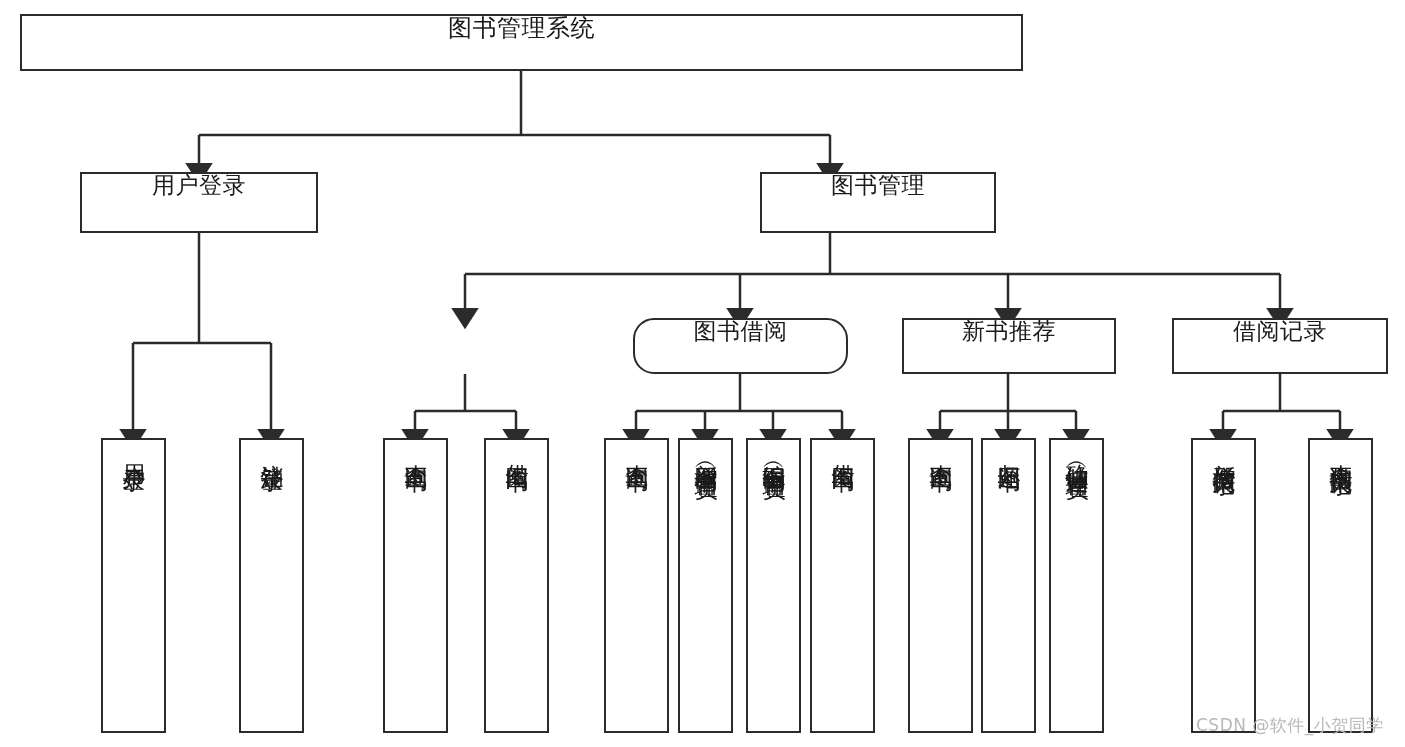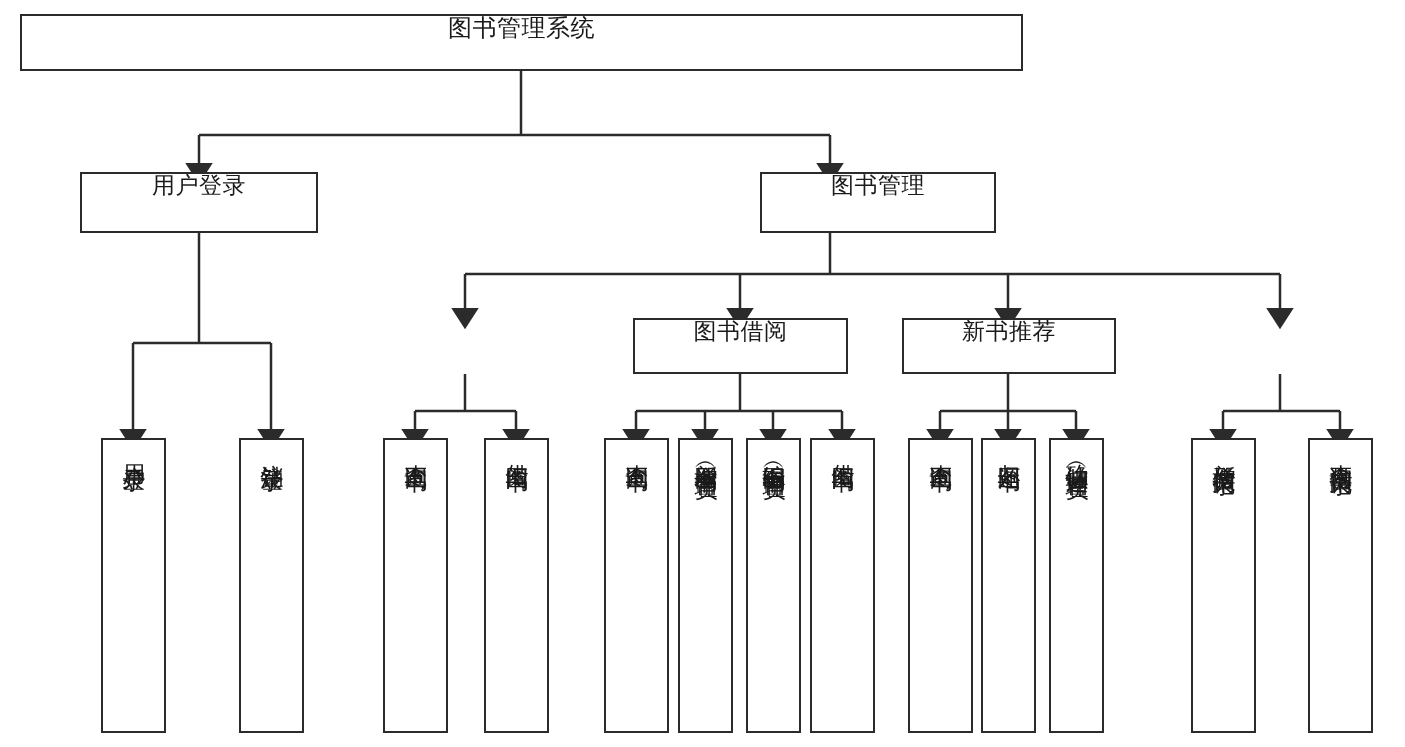--- a/index.html
+++ b/index.html
@@ -126,25 +126,28 @@
     <span class="node-label">图书管理系统</span>
   </div>
 
   <div class="node horiz" style="left:80px; top:172px; width:238px; height:61px;">
     <span class="node-label">用户登录</span>
   </div>
   <div class="node horiz" style="left:712px; top:172px; width:236px; height:61px;margin-left:48px;">
     <span class="node-label">图书管理</span>
   </div>
 
-  <div class="node horiz" style="left:633px; top:318px; width:215px; height:56px;">
+  <div class="node horiz" style="left:633px; top:318px; width:215px; height:56px;border-radius:21px;">
     <span class="node-label">图书借阅</span>
   </div>
   <div class="node horiz" style="left:902px; top:318px; width:214px; height:56px;">
     <span class="node-label">新书推荐</span>
+  </div>
+  <div class="node horiz" style="left:1172px; top:318px; width:216px; height:56px;">
+    <span class="node-label">借阅记录</span>
   </div>
 
   <div class="node vert" style="left:101px; top:438px; width:65px; height:295px;">
     <span class="node-label">用户登录</span>
   </div>
   <div class="node vert" style="left:239px; top:438px; width:65px; height:295px;">
     <span class="node-label">注销登录</span>
   </div>
 
   <div class="node vert" style="left:383px; top:438px; width:65px; height:295px;">
@@ -177,14 +180,15 @@
     <span class="node-label">确认归还（管理员）</span>
   </div>
 
   <div class="node vert" style="left:1191px; top:438px; width:65px; height:295px;">
     <span class="node-label">新增借阅记录</span>
   </div>
   <div class="node vert" style="left:1308px; top:438px; width:65px; height:295px;">
     <span class="node-label">查询借阅记录</span>
   </div>
 
+  <div id="watermark">CSDN @软件_小贺同学</div>
 
 </div>
 
 </body></html>

